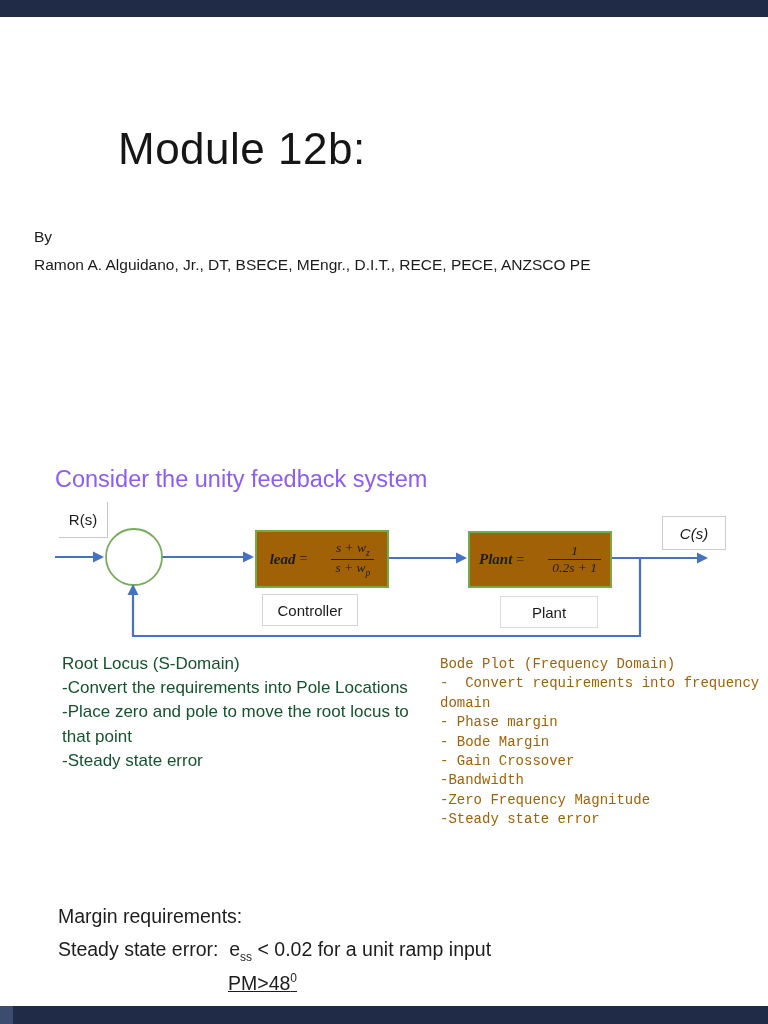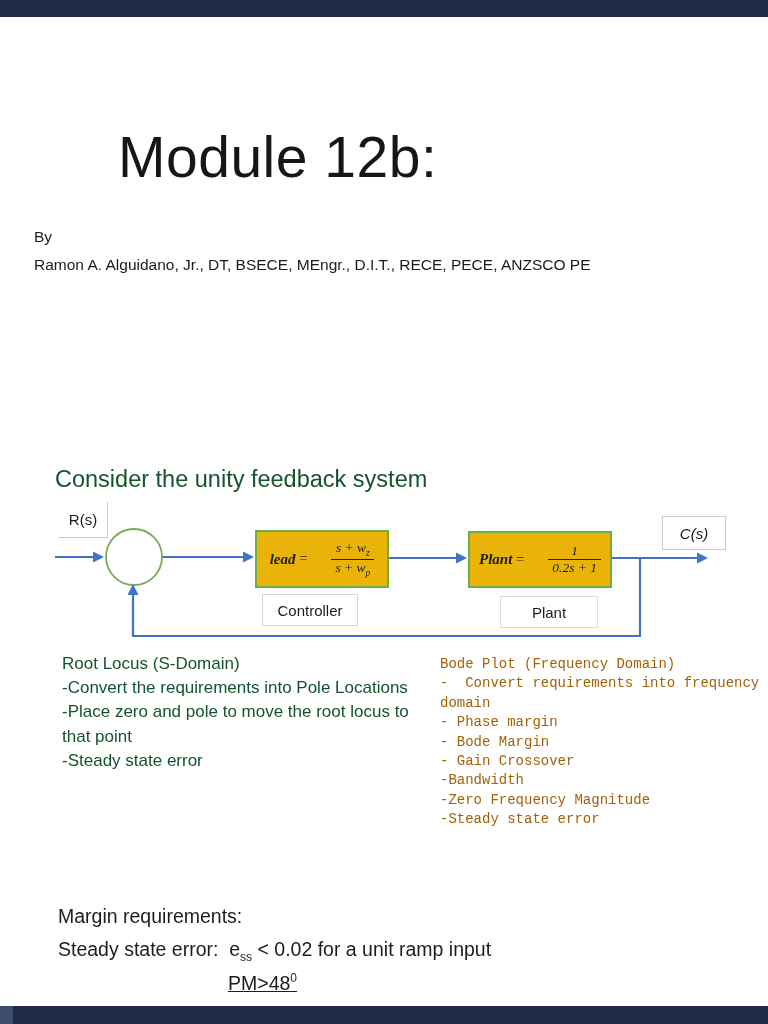--- a/index.html
+++ b/index.html
@@ -10,32 +10,32 @@
   }
   .abs { position:absolute; }
 
   
   .bar { left:0; width:768px; background:var(--navy,#1f2b47); }
   .bar-top { top:0; height:17px; }
   .bar-bottom { top:1006px; height:18px; }
   .bar-accent { left:0; top:0; width:13px; height:18px; background:#3b4c6e; }
 
   
-  .title { left:118px; top:124px; font-size:57px; font-weight:400; color:#161616; letter-spacing:0.5px; }
+  .title { left:118px; top:124px; font-size:44px; font-weight:400; color:#161616; letter-spacing:0.5px; }
   .center-block { left:34px; width:732px; text-align:left; font-size:15.5px; color:#1b1b1b; }
   .byline { top:228px; }
   .author { top:256px; }
 
   
-  .heading { left:55px; top:466px; font-size:23.5px; font-weight:500; color:#14532d;text-align:center; }
+  .heading { left:55px; top:466px; font-size:23.5px; font-weight:500; color:#8b5cf6;text-align:center; }
 
   
   svg.wires { left:0; top:495px; }
   .gbox {
-    border:2px solid var(--green,#70ad47); background:#eab308;
+    border:2px solid var(--green,#70ad47); background:#a16207;
     display:flex; align-items:center; justify-content:center;
     font-family:"Liberation Serif", serif; color:#1c1c1c;
   }
   .lead-block  { left:255px; top:530px; width:134px; height:58px; }
   .plant-block { left:468px; top:531px; width:144px; height:57px; }
   .fname { font-style:italic; font-weight:700; font-size:15px; margin-right:4px; }
   .feq { font-size:14px; margin-right:4px; }
   .frac { display:inline-flex; flex-direction:column; align-items:center; line-height:1.15;margin-left:20px; }
   .frac .num, .frac .den { font-size:13.5px; padding:0 4px; font-style:italic; }
   .frac .den { border-top:1.6px solid #222; }

